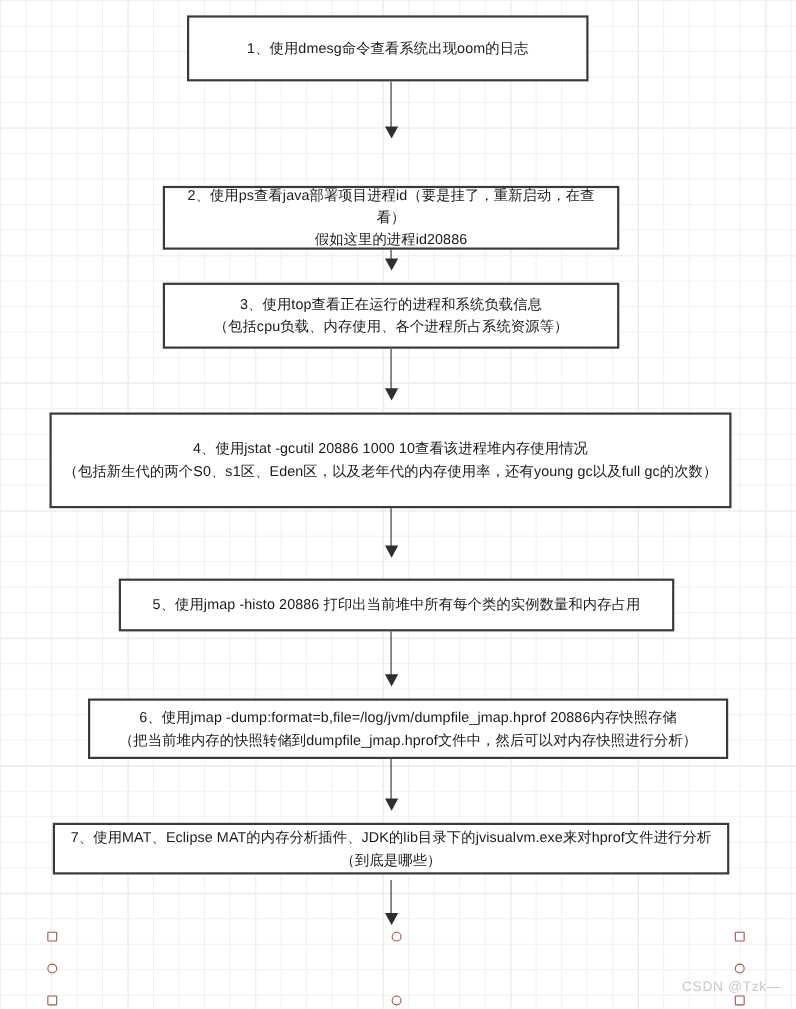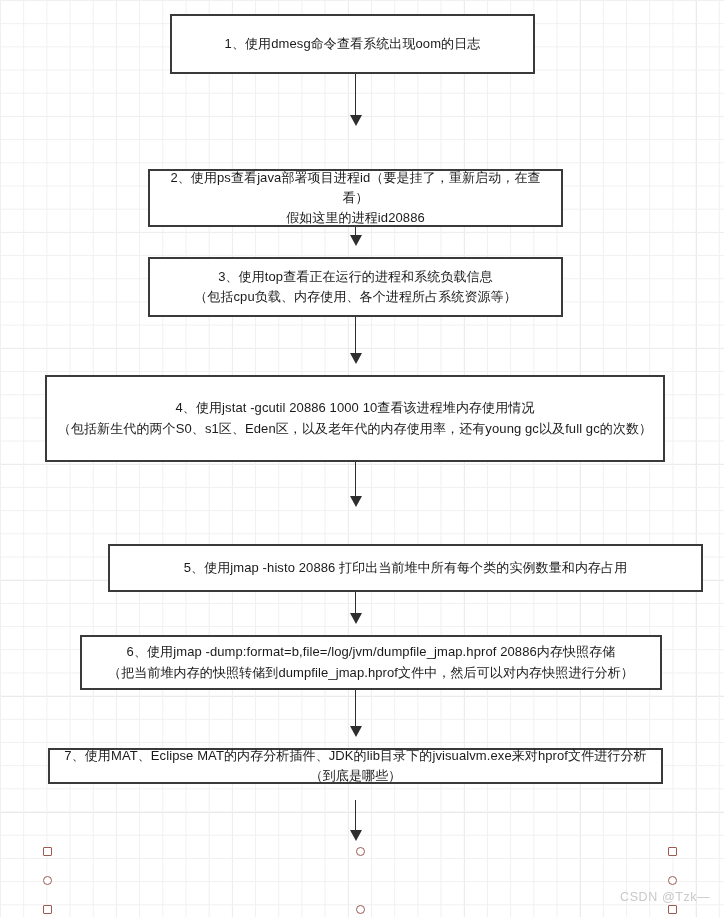--- a/index.html
+++ b/index.html
@@ -96,24 +96,24 @@
     <div class="arrowhead" style="left: 350px; top: 726px;"></div>
     <div class="conn" style="left: 355px; top: 800px; height: 32px;"></div>
     <div class="arrowhead" style="left: 350px; top: 830px;"></div>
     <div class="node" style="left: 170px; top: 14px; width: 365px; height: 60px;"><div class="label">1、使用dmesg命令查看系统出现oom的日志</div></div>
     <div class="node" style="left: 148px; top: 138px; width: 415px; height: 58px; margin-top: 31px;"><div class="label">2、使用ps查看java部署项目进程id（要是挂了，重新启动，在查看）
 假如这里的进程id20886</div></div>
     <div class="node" style="left: 148px; top: 257px; width: 415px; height: 60px;"><div class="label">3、使用top查看正在运行的进程和系统负载信息
 （包括cpu负载、内存使用、各个进程所占系统资源等）</div></div>
     <div class="node" style="left: 45px; top: 375px; width: 620px; height: 87px;"><div class="label">4、使用jstat -gcutil 20886 1000 10查看该进程堆内存使用情况
 （包括新生代的两个S0、s1区、Eden区，以及老年代的内存使用率，还有young gc以及full gc的次数）</div></div>
-    <div class="node" style="left: 108px; top: 544px; width: 595px; height: 48px;"><div class="label">5、使用jmap -histo 20886 打印出当前堆中所有每个类的实例数量和内存占用</div></div>
+    <div class="node" style="left: 108px; top: 526px; width: 505px; height: 48px;"><div class="label">5、使用jmap -histo 20886 打印出当前堆中所有每个类的实例数量和内存占用</div></div>
     <div class="node" style="left: 80px; top: 635px; width: 582px; height: 55px;"><div class="label">6、使用jmap -dump:format=b,file=/log/jvm/dumpfile_jmap.hprof 20886内存快照存储
 （把当前堆内存的快照转储到dumpfile_jmap.hprof文件中，然后可以对内存快照进行分析）</div></div>
-    <div class="node" style="left: 48px; top: 748px; width: 615px; height: 36px;"><div class="label">7、使用MAT、Eclipse MAT的内存分析插件、JDK的lib目录下的jvisualvm.exe来对hprof文件进行分析
+    <div class="node" style="left: 48px; top: 748px; width: 615px; height: 47px;"><div class="label">7、使用MAT、Eclipse MAT的内存分析插件、JDK的lib目录下的jvisualvm.exe来对hprof文件进行分析
 （到底是哪些）</div></div>
     <div class="handle corner" style="left: 43px; top: 847px;"></div>
     <div class="handle mid" style="left: 355.5px; top: 847px;"></div>
     <div class="handle corner" style="left: 668px; top: 847px;"></div>
     <div class="handle mid" style="left: 43px; top: 876px;"></div>
     <div class="handle mid" style="left: 668px; top: 876px;"></div>
     <div class="handle corner" style="left: 43px; top: 905px;"></div>
     <div class="handle mid" style="left: 355.5px; top: 905px;"></div>
     <div class="handle corner" style="left: 668px; top: 905px;"></div>
     <div class="watermark" style="left: 620px; top: 890px;">CSDN @Tzk—</div>

